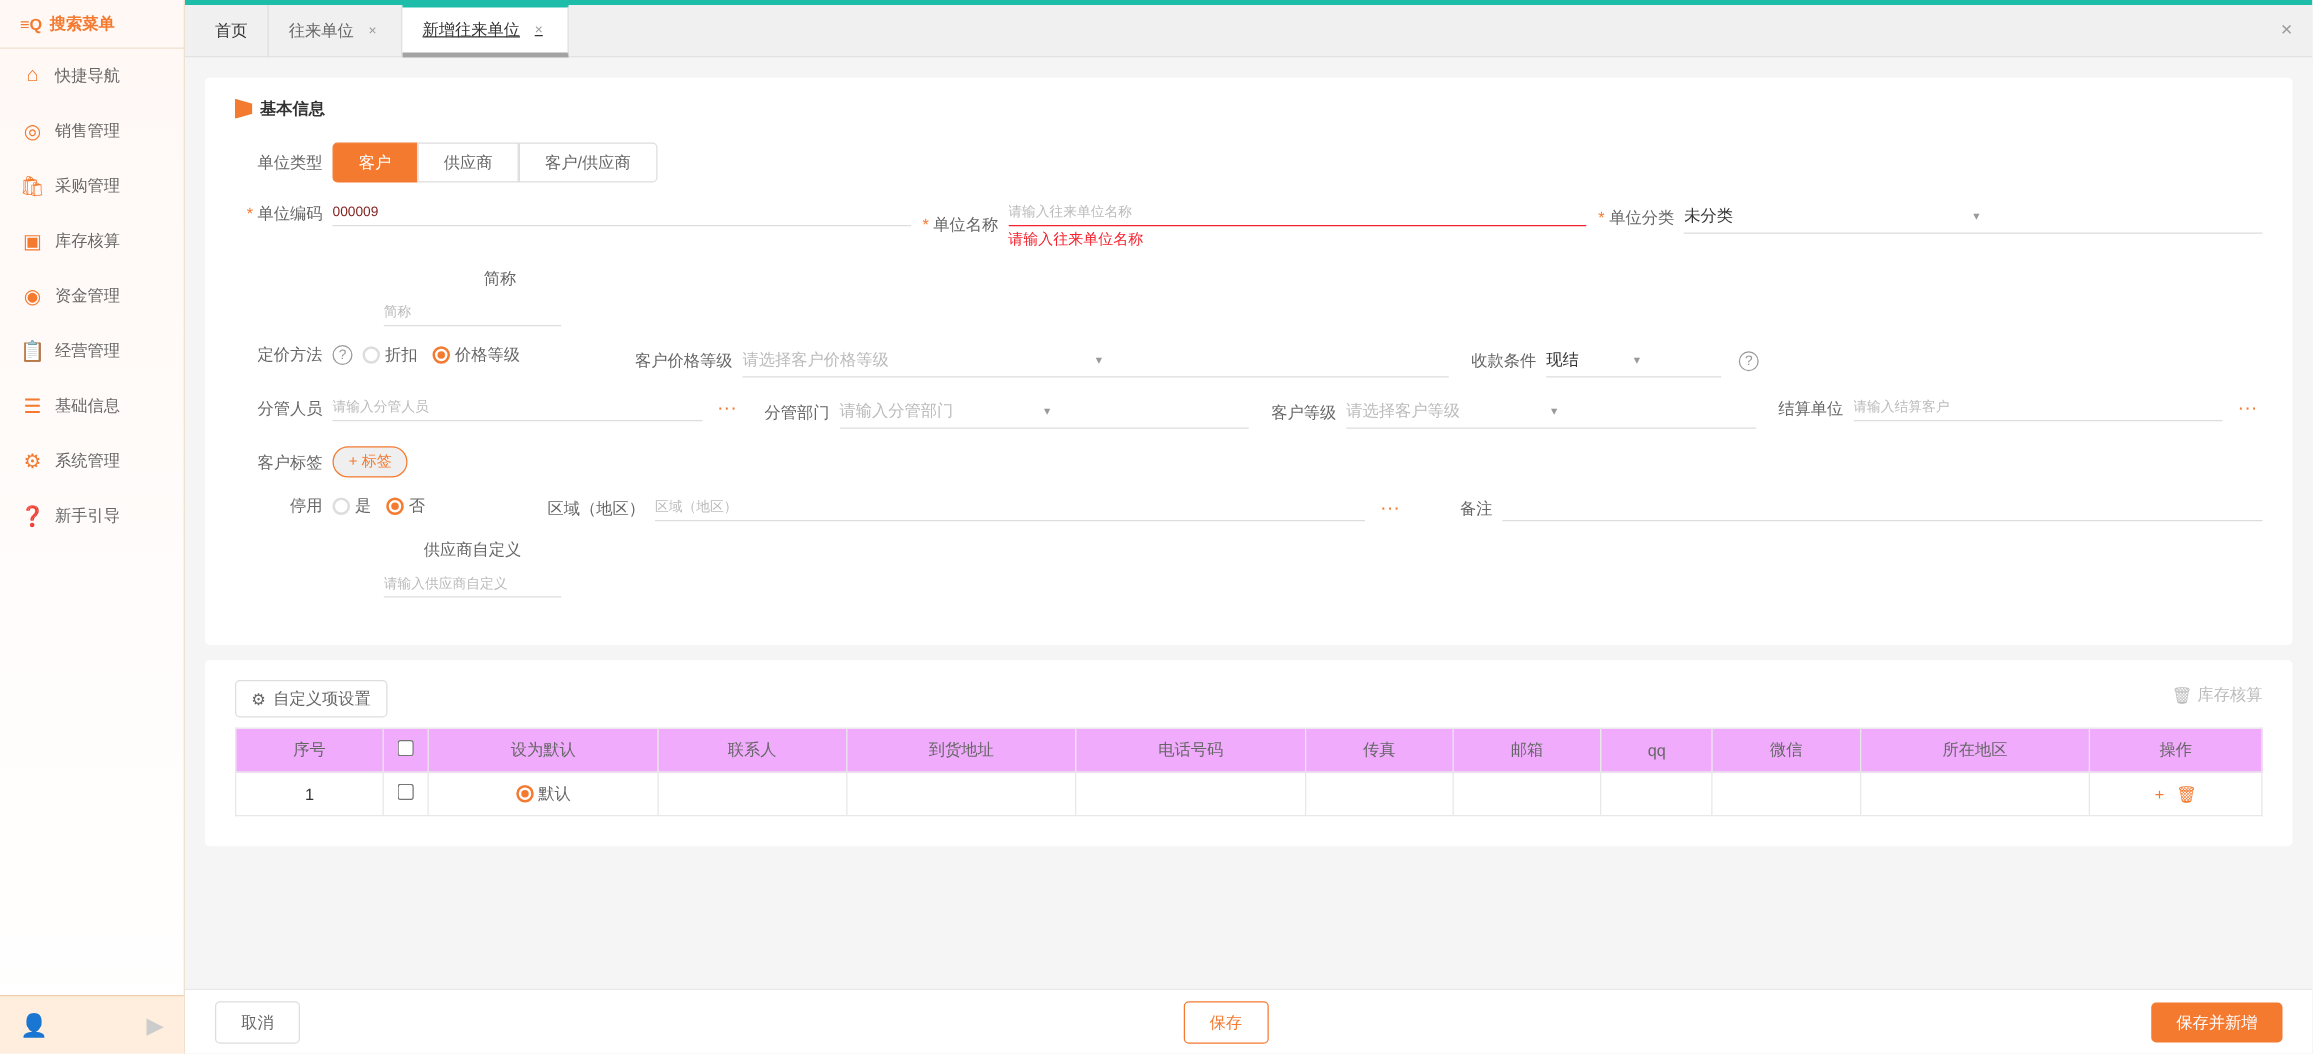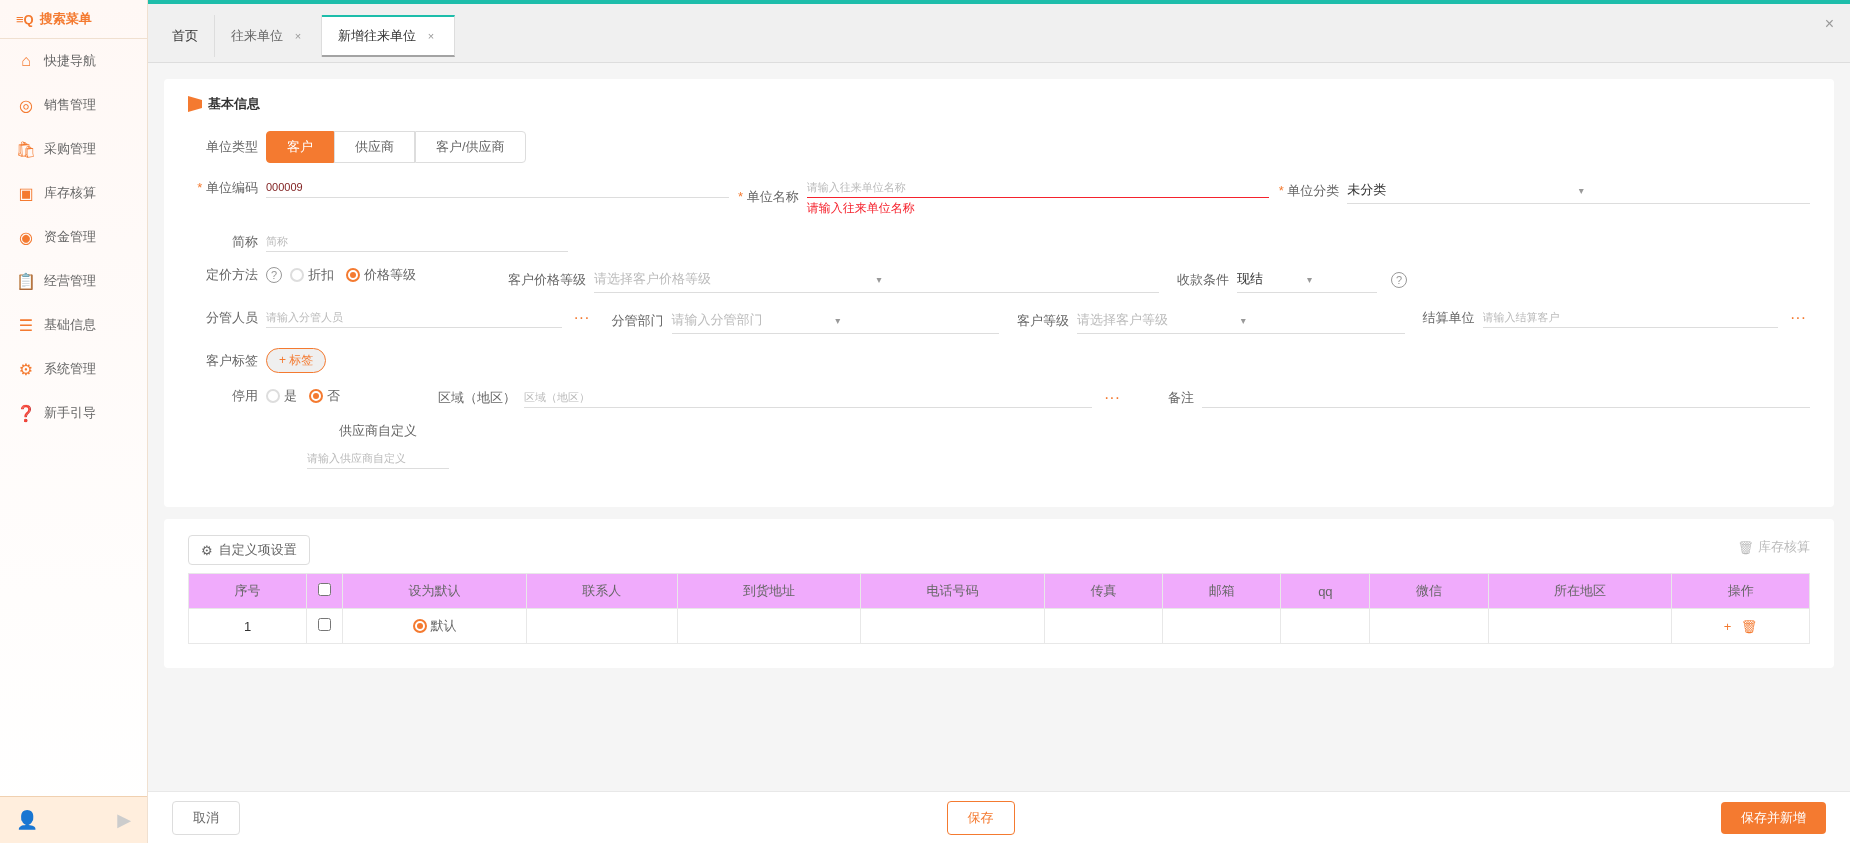--- a/index.html
+++ b/index.html
@@ -50,46 +50,48 @@
     .main {
       flex: 1;
       display: flex;
       flex-direction: column;
       overflow: hidden;
     }
 
     
     .tab-bar {
       display: flex;
+      align-items: center;
       background: #f0f0f0;
       border-bottom: 1px solid #ddd;
-      height: 59px;
-      padding: 11px 8px;
+      height: 42px;
+      padding: 0 8px;
       gap: 0;
     }
     .tab {
       display: flex;
       align-items: center;
       gap: 6px;
       padding: 0 16px;
       height: 42px;
       cursor: pointer;
       color: #666;
       font-size: 13px;
       border-right: 1px solid #ddd;
       white-space: nowrap;
     }
     .tab.home { color: #333; }
     .tab.active {
       background: #ffffff;
       color: #333;
-      border-bottom: 2px solid #a3a3a3;
+      border-bottom: 4px solid #a3a3a3;
       border-top: 2px solid #1dbdaa;
       position: relative;
       z-index: 1;
+      text-decoration: underline;
     }
     .tab .close-btn {
       font-size: 11px;
       color: #999;
       margin-left: 2px;
       cursor: pointer;
       width: 14px;
       height: 14px;
       display: flex;
       align-items: center;
@@ -491,21 +493,21 @@
         <div class="form-field">
           <span class="form-label required">单位分类</span>
           <div class="form-select">
             <span>未分类</span>
             <span class="arrow">▾</span>
           </div>
         </div>
       </div>
 
       <div class="form-row">
-        <div class="form-field" style="max-width: 380px;">
+        <div class="form-field" style="max-width: 380px; flex-direction: column;">
           <span class="form-label">简称</span>
           <input class="form-input" type="text" placeholder="简称" style="">
         </div>
       </div>
 
       <div class="form-row">
         <div class="form-field" style="flex: none; min-width: 320px;">
           <span class="form-label">定价方法</span>
           <span class="help-icon">?</span>
           <div class="radio-group">

